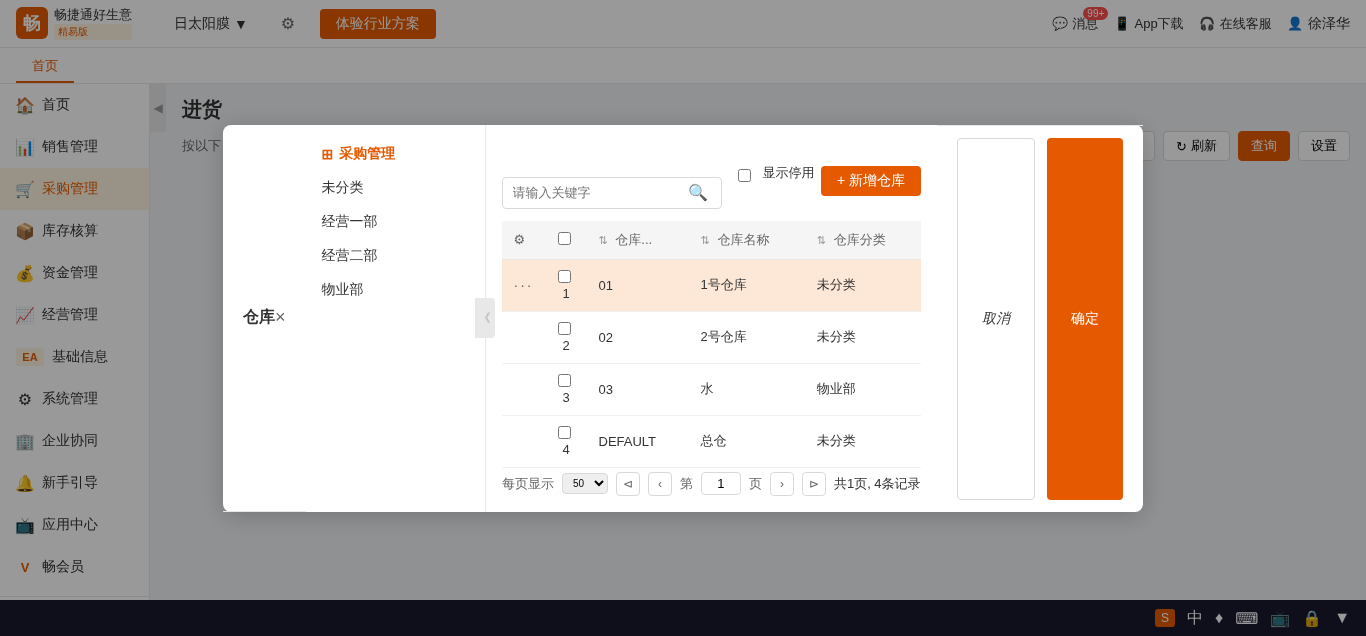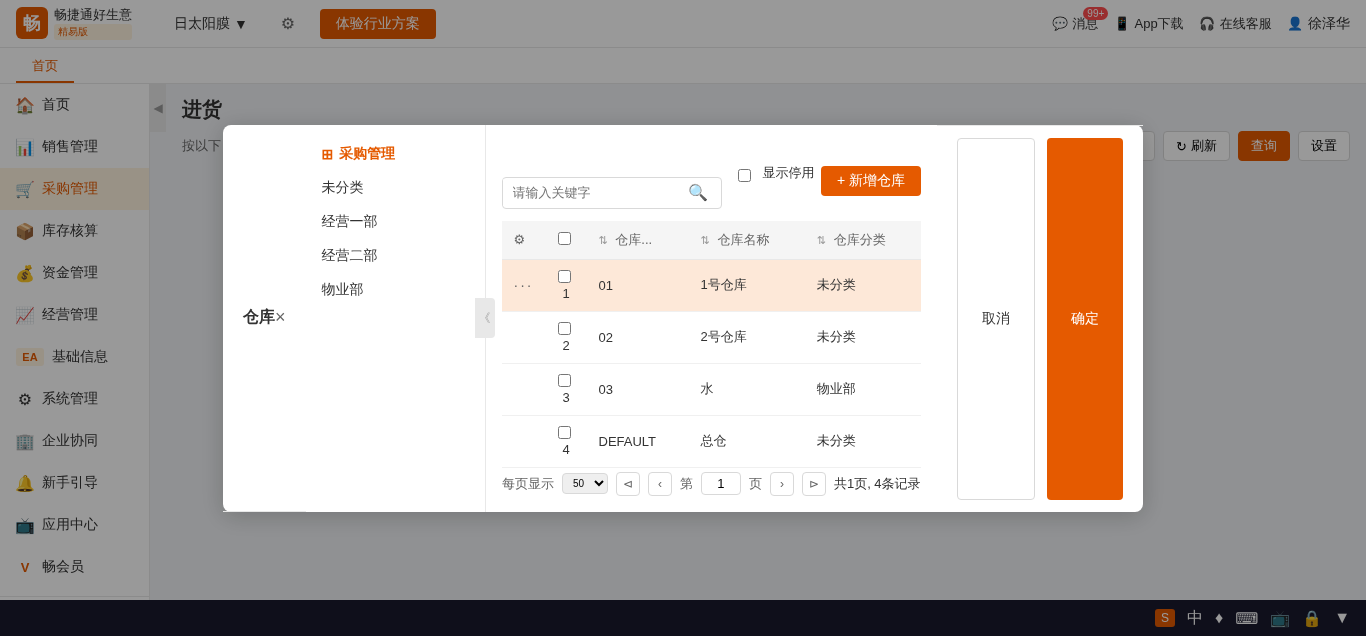--- a/index.html
+++ b/index.html
@@ -338,20 +338,21 @@
       gap: 12px;
     }
     .btn-cancel {
       padding: 7px 24px;
       border: 1px solid #d9d9d9;
       background: white;
       border-radius: 4px;
       font-size: 14px;
       cursor: pointer;
       color: #333;
+      font-style: italic;
     }
     .btn-confirm {
       padding: 7px 24px;
       background: #e55a00;
       color: white;
       border: none;
       border-radius: 4px;
       font-size: 14px;
       cursor: pointer;
     }

